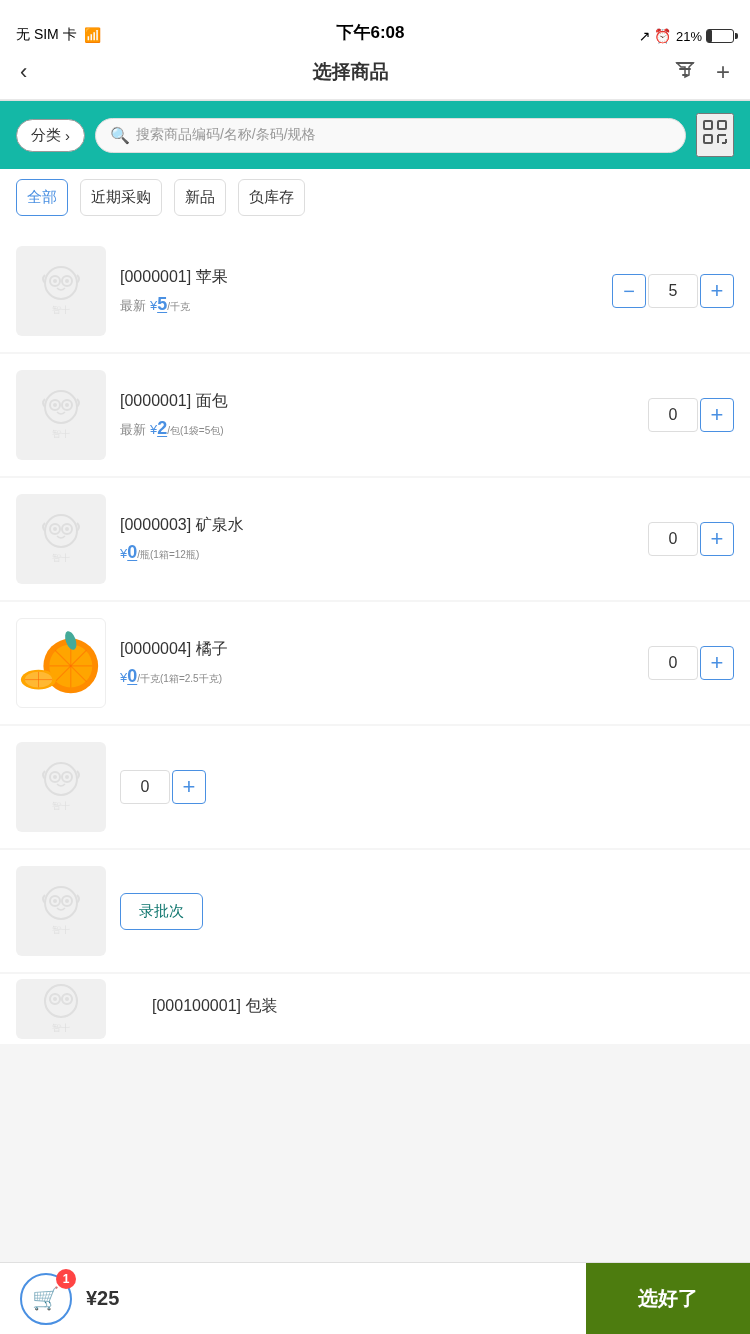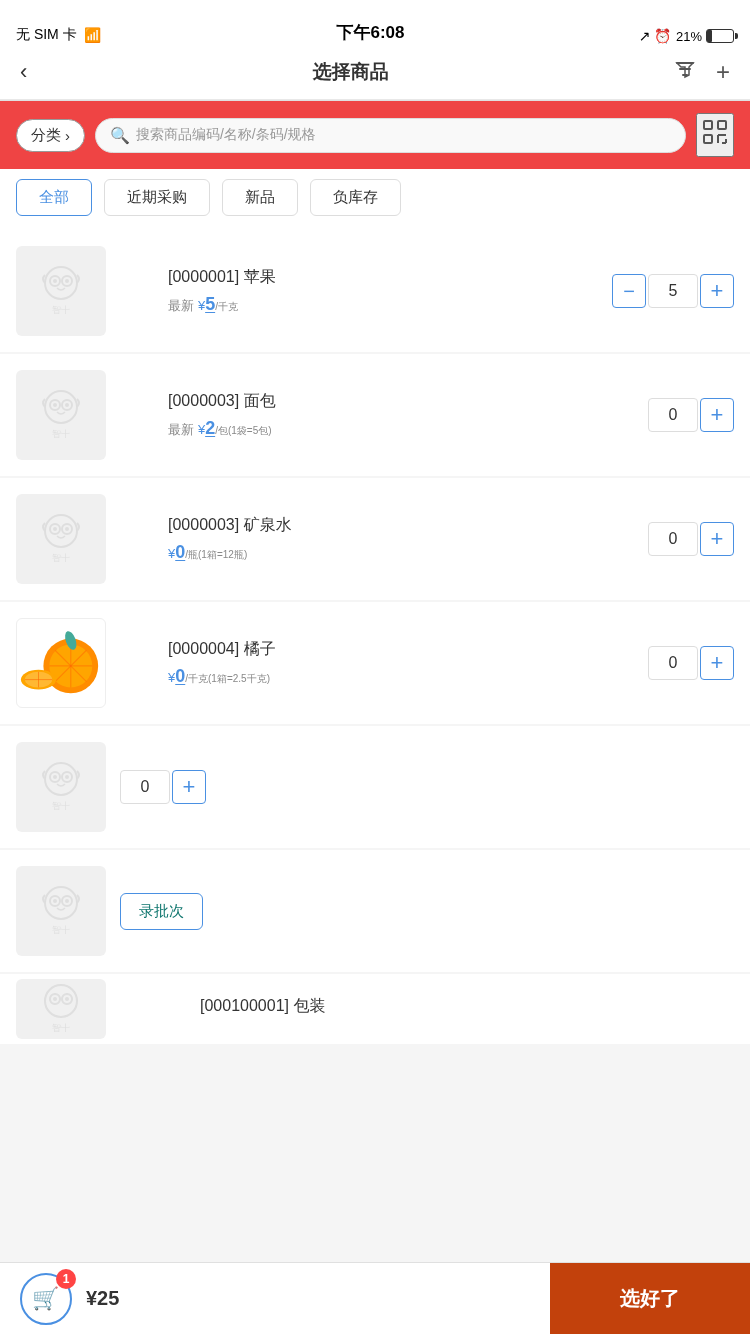--- a/index.html
+++ b/index.html
@@ -49,21 +49,21 @@
     .nav-title { font-size: 19px; font-weight: 600; color: #333; }
     .nav-left, .nav-right { display: flex; align-items: center; gap: 20px; }
     .nav-btn { background: none; border: none; cursor: pointer; padding: 0; }
     .back-arrow { font-size: 22px; color: #333; }
 
     
     .divider { height: 1px; background: #e0e0e0; }
 
     
     .filter-row {
-      background: #ef4444;
+      background: #14b8a6;
       padding: 12px 16px;
       display: flex;
       align-items: center;
       gap: 10px;
     }
     .category-btn {
       border: 1.5px solid #999;
       border-radius: 20px;
       padding: 6px 14px;
       font-size: 15px;
@@ -95,21 +95,21 @@
     .tabs-row {
       background: #fff;
       padding: 10px 16px 14px;
       display: flex;
       align-items: center;
       gap: 12px;
     }
     .tab-btn {
       border: 1.5px solid #ddd;
       border-radius: 6px;
-      padding: 8px 22px;
+      padding: 8px 10px;
       font-size: 15px;
       color: #333;
       background: #fff;
       cursor: pointer;
     }
     .tab-btn.active {
       border-color: #4A90E2;
       color: #4A90E2;
       background: #fff;
     }
@@ -134,21 +134,21 @@
       display: flex;
       align-items: center;
       justify-content: center;
       overflow: hidden;
     }
     .owl-logo {
       width: 60px;
       height: 60px;
       opacity: 0.25;
     }
-    .product-info { flex: 1; margin-left: 48px; }
+    .product-info { flex: 1; }
     .product-name { font-size: 16px; color: #333; font-weight: 500; margin-bottom: 6px; }
     .product-spec { font-size: 13px; color: #888; margin-bottom: 4px; }
     .product-price { font-size: 14px; color: #333; }
     .price-val { color: #4A90E2; font-size: 18px; font-weight: 700; text-decoration: underline; text-underline-offset: 2px; }
     .price-unit { font-size: 10px; color: #888; }
     .yen-sign { color: #4A90E2; font-size: 13px; }
 
     
     .qty-control {
       display: flex;
@@ -235,22 +235,22 @@
       height: 20px;
       border-radius: 50%;
       display: flex;
       align-items: center;
       justify-content: center;
     }
     .cart-emoji { font-size: 22px; }
     .cart-total { font-size: 20px; font-weight: 600; color: #333; }
     .confirm-btn {
       height: 72px;
-      width: 200px;
-      background: #c2410c;
+      width: 164px;
+      background: #4d7c0f;
       border: none;
       color: #fff;
       font-size: 20px;
       font-weight: 600;
       cursor: pointer;
     }
 
     
     .bottom-spacer { height: 72px; }
 
@@ -380,21 +380,21 @@
         <circle cx="36" cy="20" r="5" fill="none" stroke="#aaa" stroke-width="2"></circle>
         <circle cx="24" cy="20" r="2" fill="#aaa"></circle>
         <circle cx="36" cy="20" r="2" fill="#aaa"></circle>
         <path d="M26 27 Q30 31 34 27" stroke="#aaa" stroke-width="1.5" fill="none"></path>
         <path d="M14 22 Q10 18 14 14" stroke="#aaa" stroke-width="2" fill="none"></path>
         <path d="M46 22 Q50 18 46 14" stroke="#aaa" stroke-width="2" fill="none"></path>
         <text x="30" y="52" text-anchor="middle" font-size="9" fill="#aaa">智十</text>
       </svg>
     </div>
     <div class="product-info">
-      <div class="product-name">[0000003] 面包</div>
+      <div class="product-name">[0000001] 面包</div>
       <div class="product-price">
         <span style="color:#888;font-size:13px;">最新</span>
         <span class="yen-sign"> ¥</span><span class="price-val">2</span><span class="price-unit">/包(1袋=5包)</span>
       </div>
     </div>
     <div class="qty-control">
       <input class="qty-input" type="text" value="0" style="">
       <button class="qty-btn" style="color:#4A90E2; font-size:22px; font-weight:400;">+</button>
     </div>
   </div>

